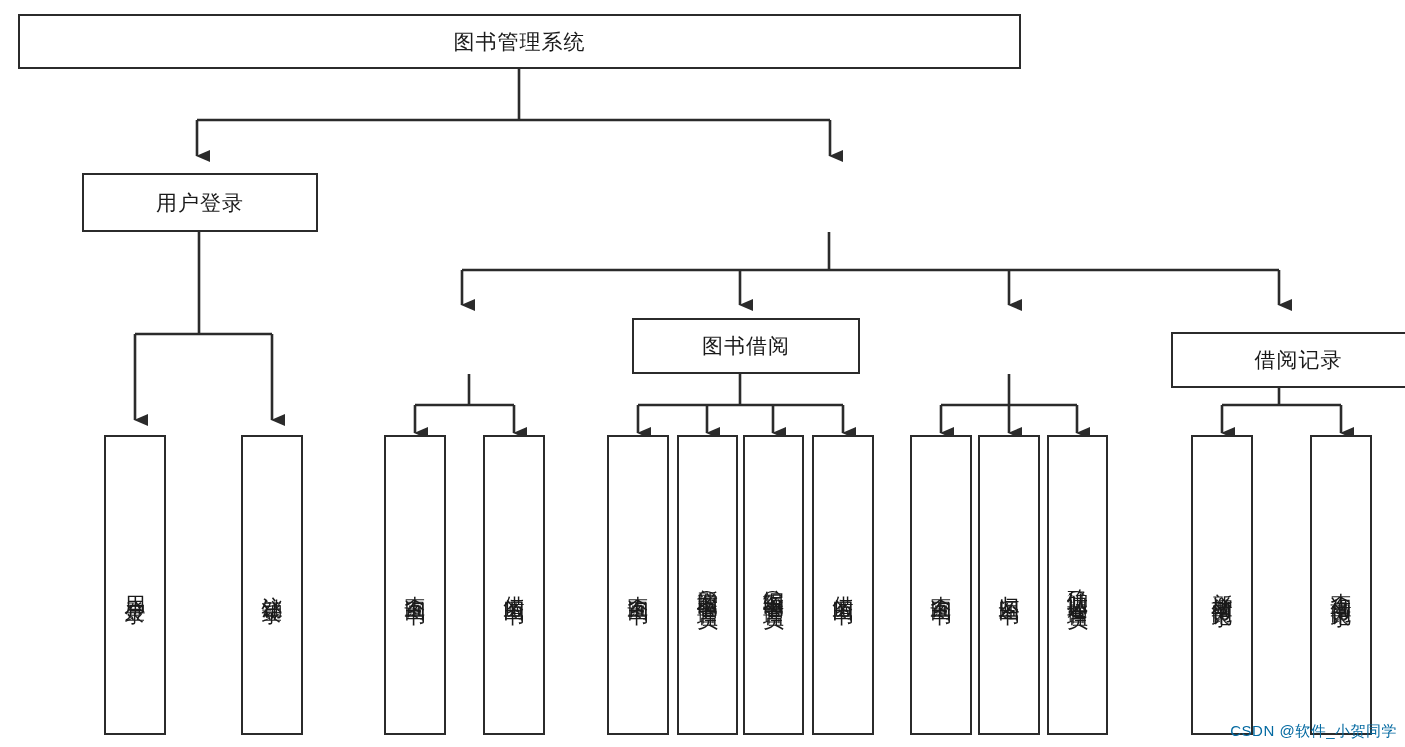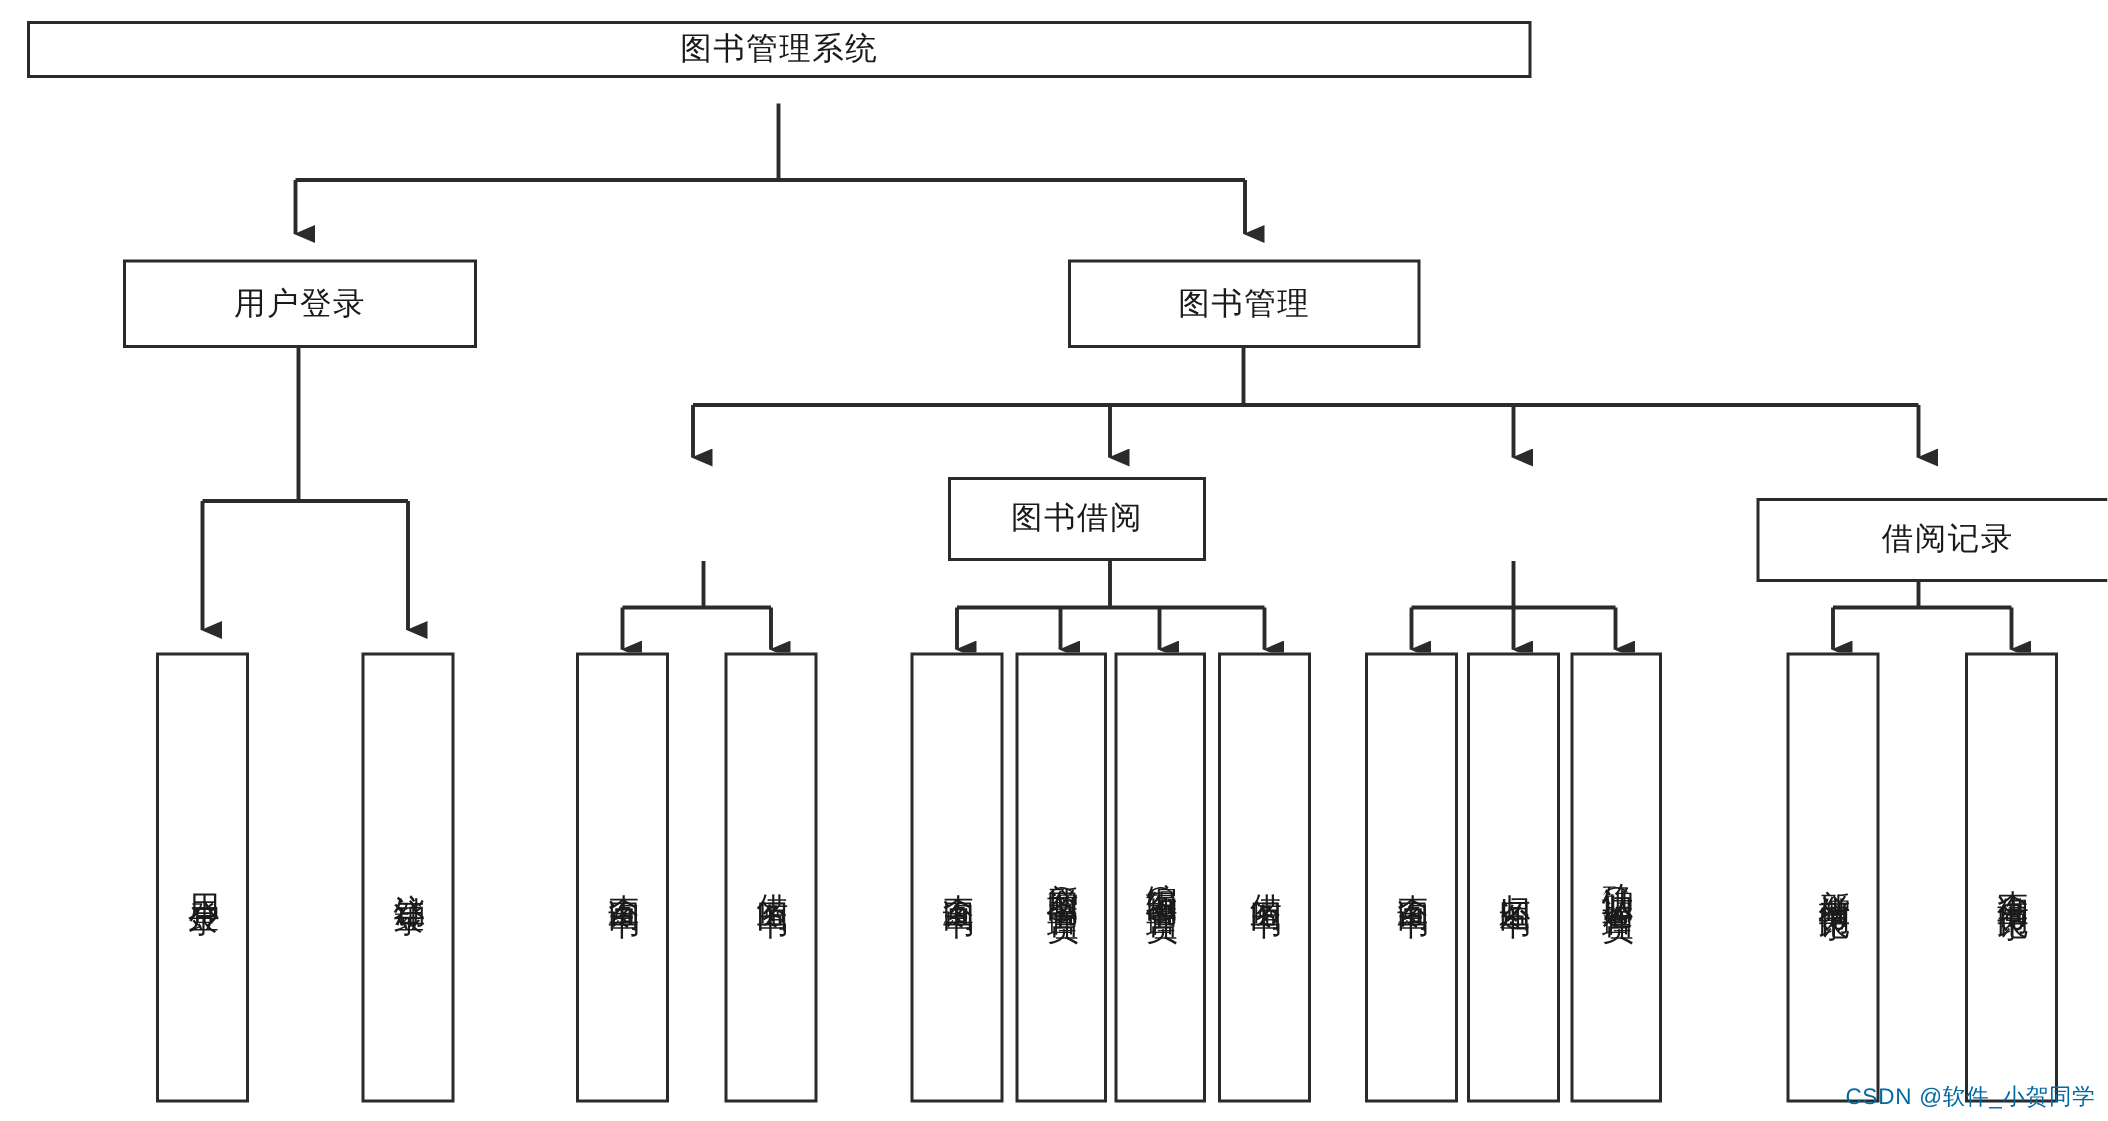--- a/index.html
+++ b/index.html
@@ -116,32 +116,29 @@
       <path d="M1009,405 L1009,433" marker-end="url(#arrow)"></path>
       <path d="M1077,405 L1077,433" marker-end="url(#arrow)"></path>
 
       <path d="M1279,374 L1279,405"></path>
       <path d="M1222,405 L1341,405"></path>
       <path d="M1222,405 L1222,433" marker-end="url(#arrow)"></path>
       <path d="M1341,405 L1341,433" marker-end="url(#arrow)"></path>
     </g>
   </svg>
 
-  <div class="node horiz" style="left:18px; top:14px; width:1003px; height:38px;">
+  <div class="node horiz" style="left:18px; top:14px; width:1003px; height:55px;">
     <span>图书管理系统</span>
   </div>
 
   <div class="node horiz" style="left:82px; top:173px; width:236px; height:59px;">
     <span>用户登录</span>
   </div>
-  <div class="node horiz" style="left:712px; top:173px; width:235px; height:59px;">
-    <span>图书管理</span>
-  </div>
 
-  <div class="node horiz" style="left:632px; top:318px; width:172px; height:56px;">
+  <div class="node horiz" style="left:632px; top:318px; width:228px; height:56px;">
     <span>图书借阅</span>
   </div>
   <div class="node horiz" style="left:1171px; top:332px; width:255px; height:56px;">
     <span>借阅记录</span>
   </div>
 
   <div class="node vert" style="left:104px; top:435px; width:62px; height:300px;">
     <span class="vlabel">用户登录</span>
   </div>
   <div class="node vert" style="left:241px; top:435px; width:62px; height:300px;">

